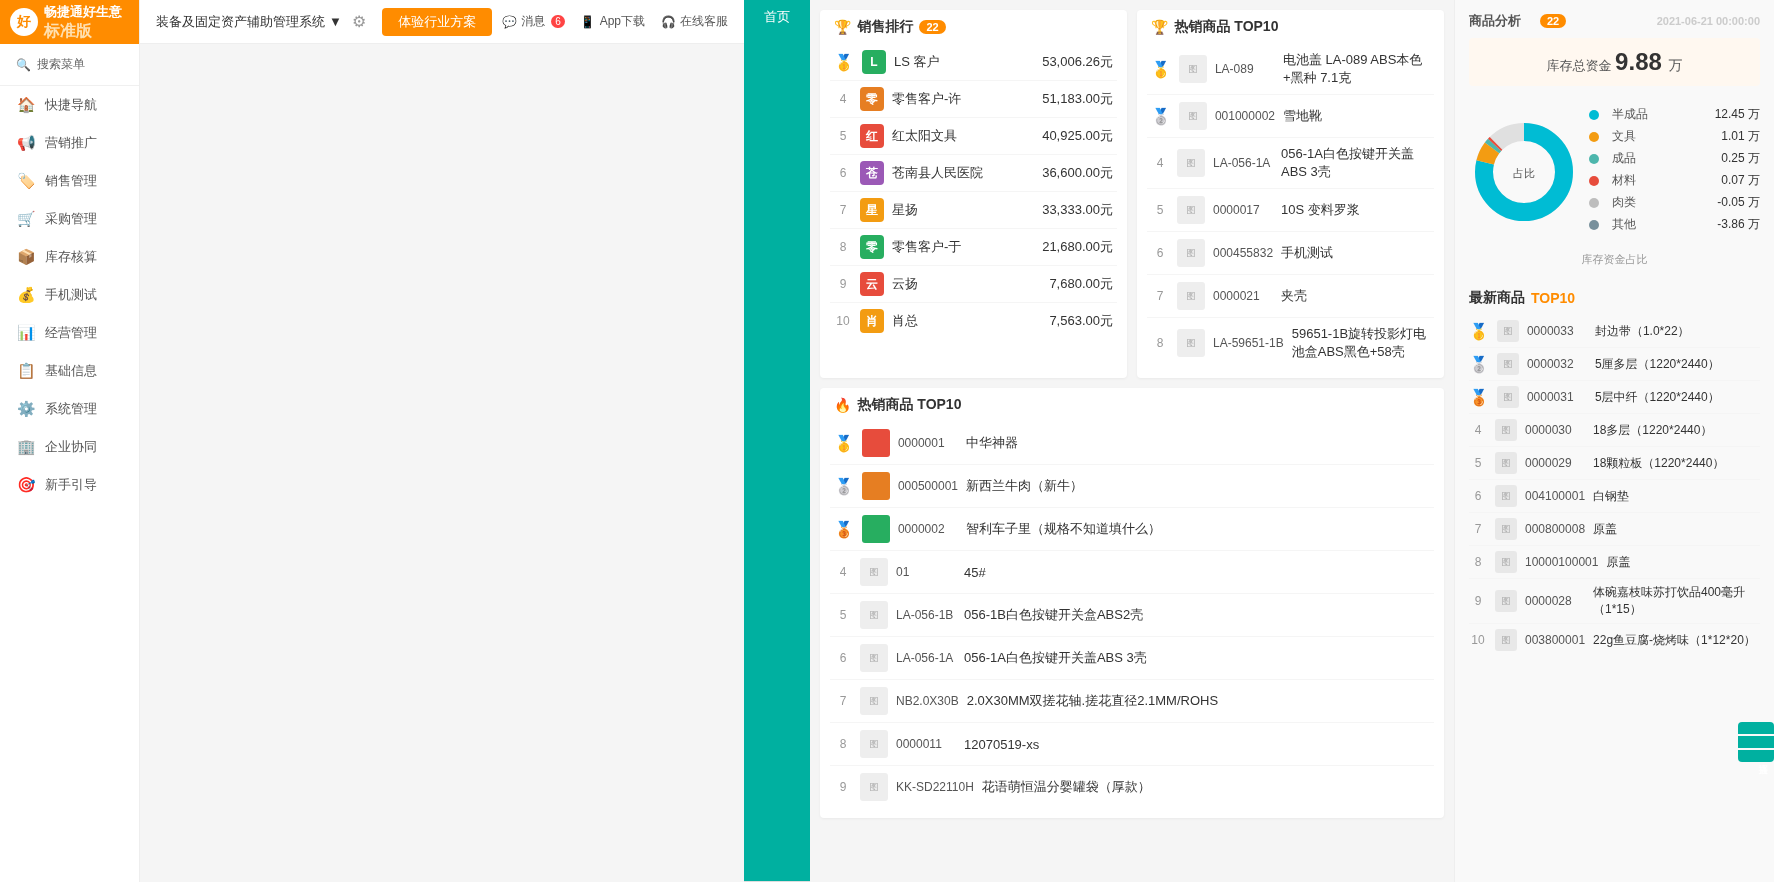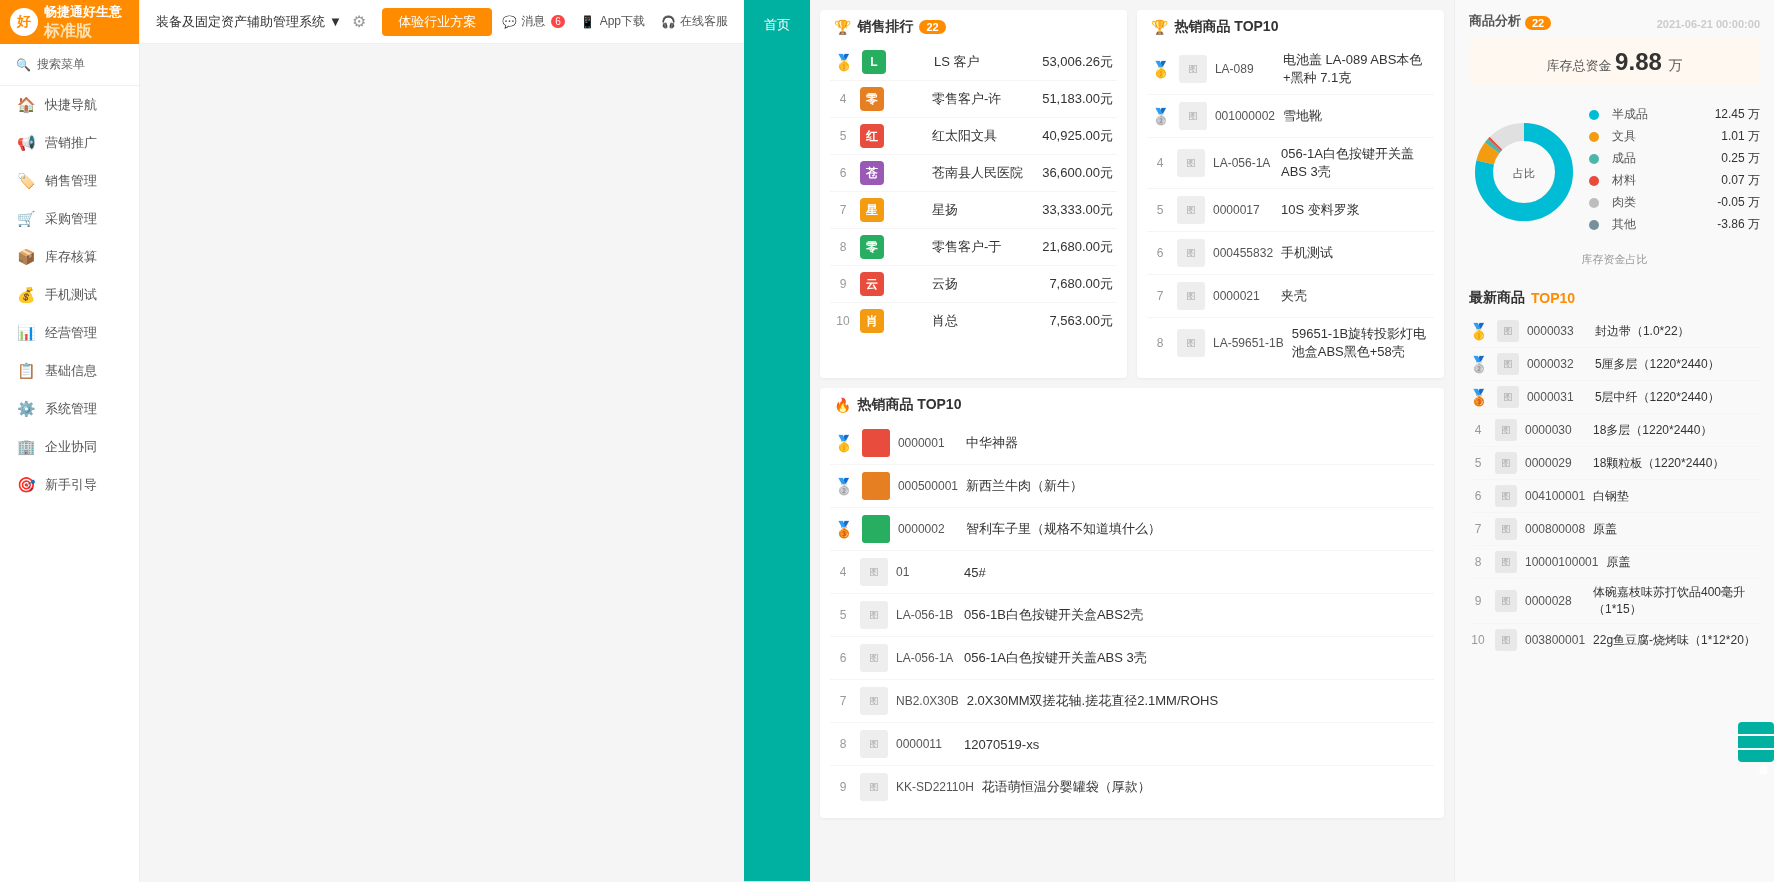--- a/index.html
+++ b/index.html
@@ -106,21 +106,21 @@
       margin-left: 2px;
     }
 
     
     .nav-tabs {
       background: #f0f0f0;
       display: flex;
       border-bottom: 1px solid #ddd;
     }
     .nav-tab {
-      padding: 16px 20px;
+      padding: 8px 20px;
       font-size: 13px;
       cursor: pointer;
       color: #555;
     }
     .nav-tab.active {
       background: #00b0a0;
       color: #fff;
     }
 
     
@@ -182,21 +182,21 @@
       border-bottom: 1px solid #f5f5f5;
     }
     .customer-row:last-child { border-bottom: none; }
     .rank-num { width: 18px; text-align: center; color: #999; font-size: 12px; }
     .rank-medal { font-size: 16px; }
     .customer-avatar {
       width: 24px; height: 24px; border-radius: 4px;
       display: flex; align-items: center; justify-content: center;
       font-size: 12px; color: #fff; font-weight: bold;
     }
-    .customer-name { flex: 1; color: #333; font-size: 13px; margin-left: 40px; }
+    .customer-name { flex: 1; color: #333; font-size: 13px; }
     .customer-amount { color: #333; font-size: 13px; font-weight: 500; }
 
     
     .product-list { padding: 0 10px 10px; }
     .product-row {
       display: flex; align-items: center; gap: 8px;
       padding: 7px 4px;
       border-bottom: 1px solid #f5f5f5;
     }
     .product-row:last-child { border-bottom: none; }
@@ -599,21 +599,21 @@
             <span class="product-code">KK-SD22110H</span>
             <span class="product-name">花语萌恒温分婴罐袋（厚款）</span>
           </div>
         </div>
       </div>
     </div>
 
     <div class="col-right">
 
       <div class="right-inventory">
-        <div style="display:flex;align-items:flex-end;gap:4px;margin-bottom:8px;font-size:13px;font-weight:bold;color:#555;">
+        <div style="display:flex;align-items:center;gap:19px;margin-bottom:8px;font-size:13px;font-weight:bold;color:#555;">
           <span>商品分析</span>
           <span style="background:#ff8c00;color:#fff;border-radius:10px;font-size:11px;padding:1px 7px;">22</span>
           <span style="color:#ccc;margin-left:auto;font-size:11px;">2021-06-21 00:00:00</span>
         </div>
         <div class="inventory-total">
           <span class="inventory-total-label">库存总资金</span>
           <span class="inventory-total-value"> 9.88 </span>
           <span class="inventory-total-unit">万</span>
         </div>
 

